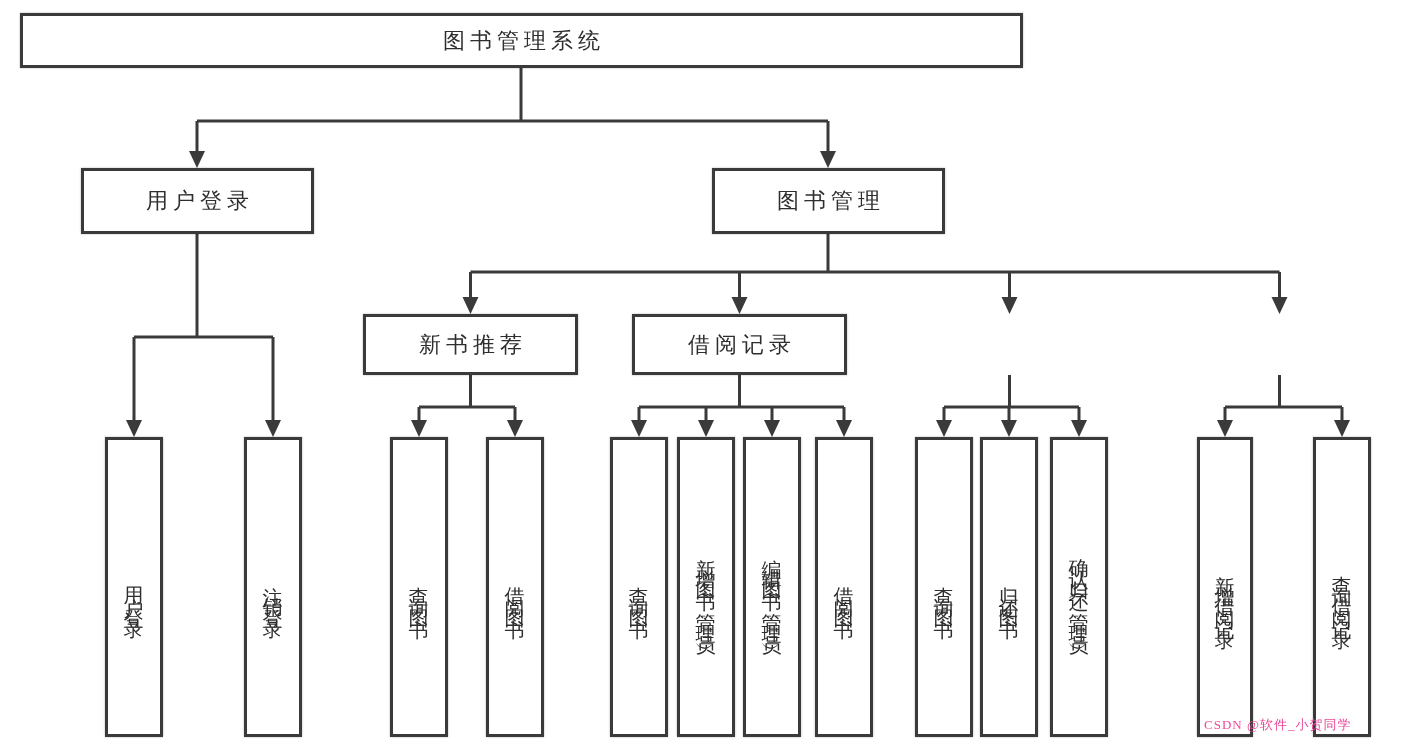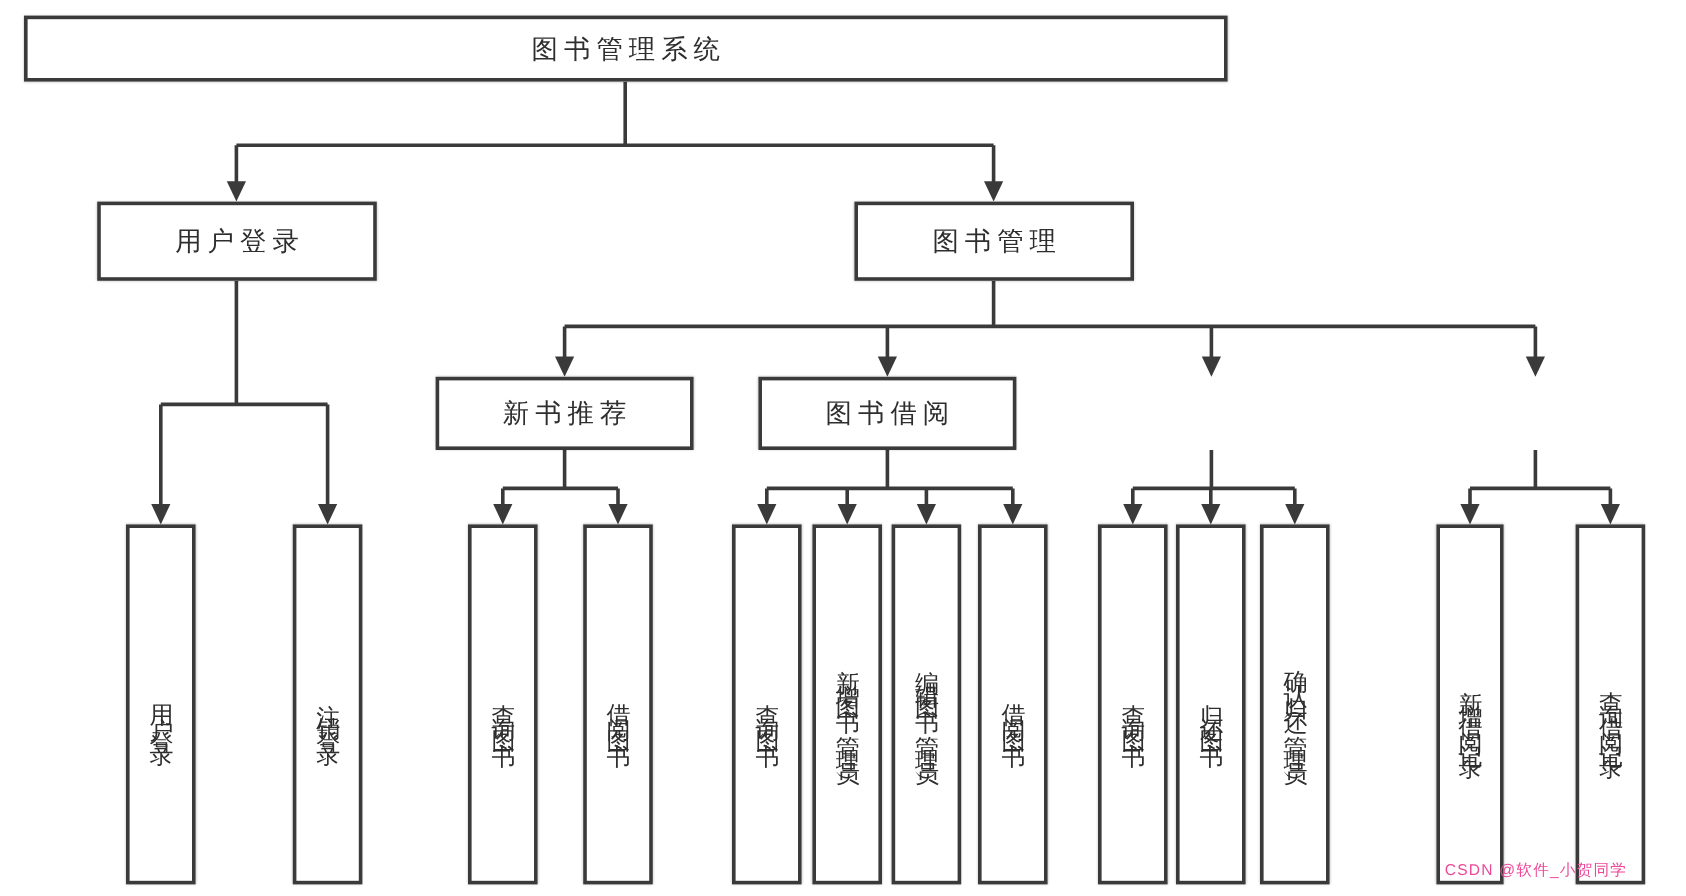--- a/index.html
+++ b/index.html
@@ -1,18 +1,18 @@
 <!DOCTYPE html>
 <html><head>
 <meta charset="utf-8">
 <style>
   html,body{margin:0;padding:0;background:#ffffff;}
   .canvas{
     position:relative;width:1405px;height:747px;background:#ffffff;overflow:hidden;
-    font-family:Liberation Sans, sans-serif;
+    font-family:Liberation Serif, serif;
   }
   .wires{position:absolute;left:0;top:0;width:1405px;height:747px;pointer-events:none;}
   .box{
     position:absolute;box-sizing:border-box;background:#ffffff;
     border:3px solid #3a3a3a;
     display:flex;align-items:center;justify-content:center;
     color:#2e2e2e;box-shadow:0 0 2px rgba(0,0,0,0.28);
   }
   .h-label{font-size:22px;letter-spacing:5px;padding-left:5px;white-space:nowrap;}
   .v-box{ }
@@ -74,21 +74,21 @@
     <span class="h-label">用户登录</span>
   </div>
   <div class="box" style="left:712px;top:168px;width:233px;height:66px">
     <span class="h-label">图书管理</span>
   </div>
 
   <div class="box" style="left:363px;top:314px;width:215px;height:61px">
     <span class="h-label">新书推荐</span>
   </div>
   <div class="box" style="left:632px;top:314px;width:215px;height:61px">
-    <span class="h-label">图书借阅</span>
+    <span class="h-label">借阅记录</span>
   </div>
 
   <div class="box v-box" style="left:105px;top:437px;width:58px;height:300px">
     <span class="v-label">用户登录</span>
   </div>
   <div class="box v-box" style="left:244px;top:437px;width:58px;height:300px">
     <span class="v-label">注销登录</span>
   </div>
 
   <div class="box v-box" style="left:390px;top:437px;width:58px;height:300px">

